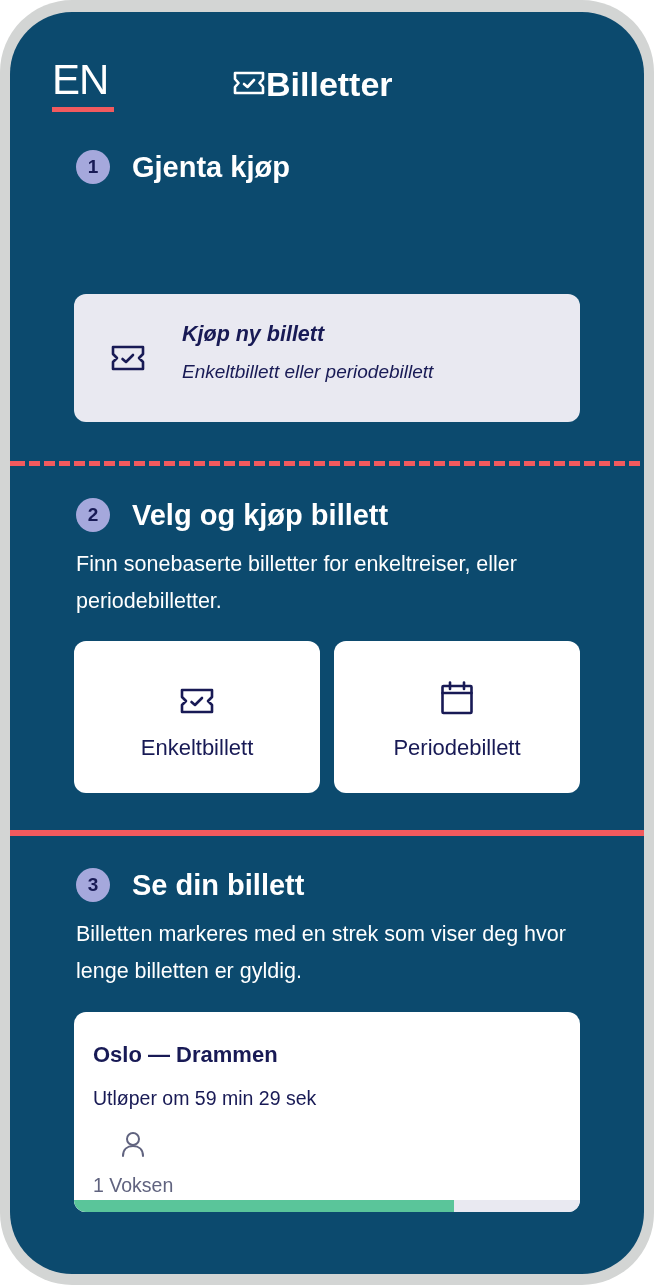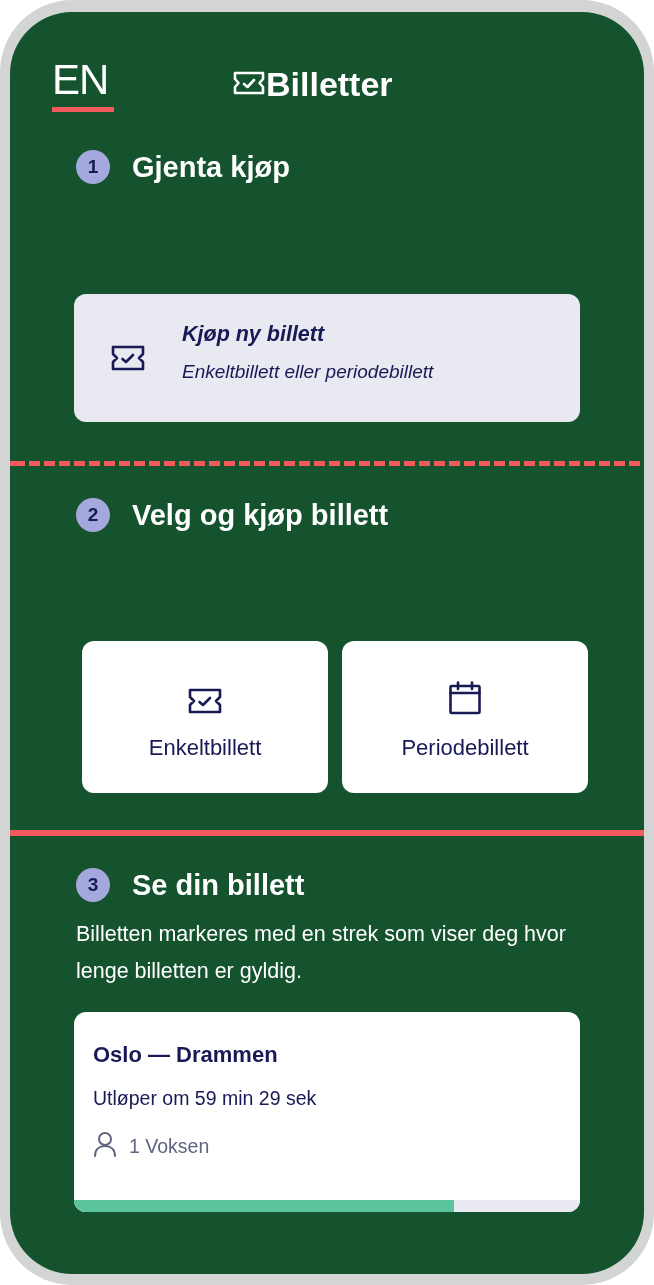--- a/index.html
+++ b/index.html
@@ -5,21 +5,21 @@
     * { box-sizing: border-box; margin: 0; padding: 0; }
     html, body { width: 654px; height: 1285px; background: #ffffff; overflow: hidden; }
     body { font-family: "Liberation Sans", "DejaVu Sans", sans-serif; position: relative; }
 
     .bezel {
       position: absolute; left: 0; top: 0; width: 654px; height: 1285px;
       background: #d3d5d4; border-radius: 72px;
     }
     .screen {
       position: absolute; left: 10px; top: 12px; width: 634px; height: 1262px;
-      background: #14532d; border-radius: 62px; overflow: hidden;
+      background: #0c4a6e; border-radius: 62px; overflow: hidden;
     }
 
     
     .logo {
       position: absolute; left: 42px; top: 48px; width: 62px;
       color: #ffffff; font-size: 42px; font-weight: 400; letter-spacing: -1px; line-height: 40px;
     }
     .logo-underline {
       position: absolute; left: 42px; top: 95px; width: 62px; height: 5px; background: #f25a5e;
     }
@@ -63,39 +63,39 @@
       background-position: 4px 0;
     }
     .solid-divider {
       position: absolute; left: 0; top: 818px; width: 634px; height: 6px; background: #f25a5e;
     }
 
     
     .option-card {
       position: absolute; top: 629px; width: 246px; height: 152px;
       background: #ffffff; border-radius: 12px;
-      display: flex; flex-direction: column; align-items: center; margin-left: 8px;
+      display: flex; flex-direction: column; align-items: center;
     }
     .option-card .icon { margin-top: 40px; height: 34px; display: flex; align-items: flex-end; }
     .option-label { margin-top: 20px; color: #181a55; font-size: 22px; }
 
     
     .ticket-card {
       position: absolute; left: 64px; top: 1000px; width: 506px; height: 200px;
       background: #ffffff; border-radius: 12px; overflow: hidden;
     }
     .ticket-route {
       position: absolute; left: 19px; top: 30px; color: #181a55; font-size: 22px; font-weight: 700;
     }
     .ticket-expiry {
       position: absolute; left: 19px; top: 75px; color: #181a55; font-size: 19.5px;
     }
     .ticket-travellers {
       position: absolute; left: 19px; top: 119px; display: flex; align-items: center; gap: 12px;
-      color: #60637f; font-size: 19.5px;
+      color: #60637f; font-size: 19.5px; flex-direction: column;
     }
     .progress-track {
       position: absolute; left: 0; bottom: 0; width: 506px; height: 12px; background: #e9e9f1;
     }
     .progress-fill { height: 100%; background: #5ac59a; }
   </style>
 </head>
 <body>
 
 <div class="bezel">
@@ -131,20 +131,21 @@
         <div class="quick-sub">Enkeltbillett eller periodebillett</div>
       </div>
     </div>
 
     <div class="dash-divider"></div>
 
     <div class="step" style="top:486px;">
       <div class="step-badge">2</div>
       <div class="step-title">Velg og kjøp billett</div>
     </div>
+    <div class="step-desc" style="top:534px;">Finn sonebaserte billetter for enkeltreiser, eller periodebilletter.</div>
 
     <div class="option-card" style="left:64px;">
       <span class="icon">
         <svg viewBox="0 0 36 28" width="36" height="28" fill="none" stroke="#181a55" stroke-width="2.6" stroke-linejoin="round" stroke-linecap="round">
           <path d="M3 3 H33 V10 L29 14 L33 18 V25 H3 V18 L7 14 L3 10 Z"></path>
           <path d="M12.5 15 L16 18 L23 11"></path>
         </svg>
       </span>
       <div class="option-label">Enkeltbillett</div>
     </div>

